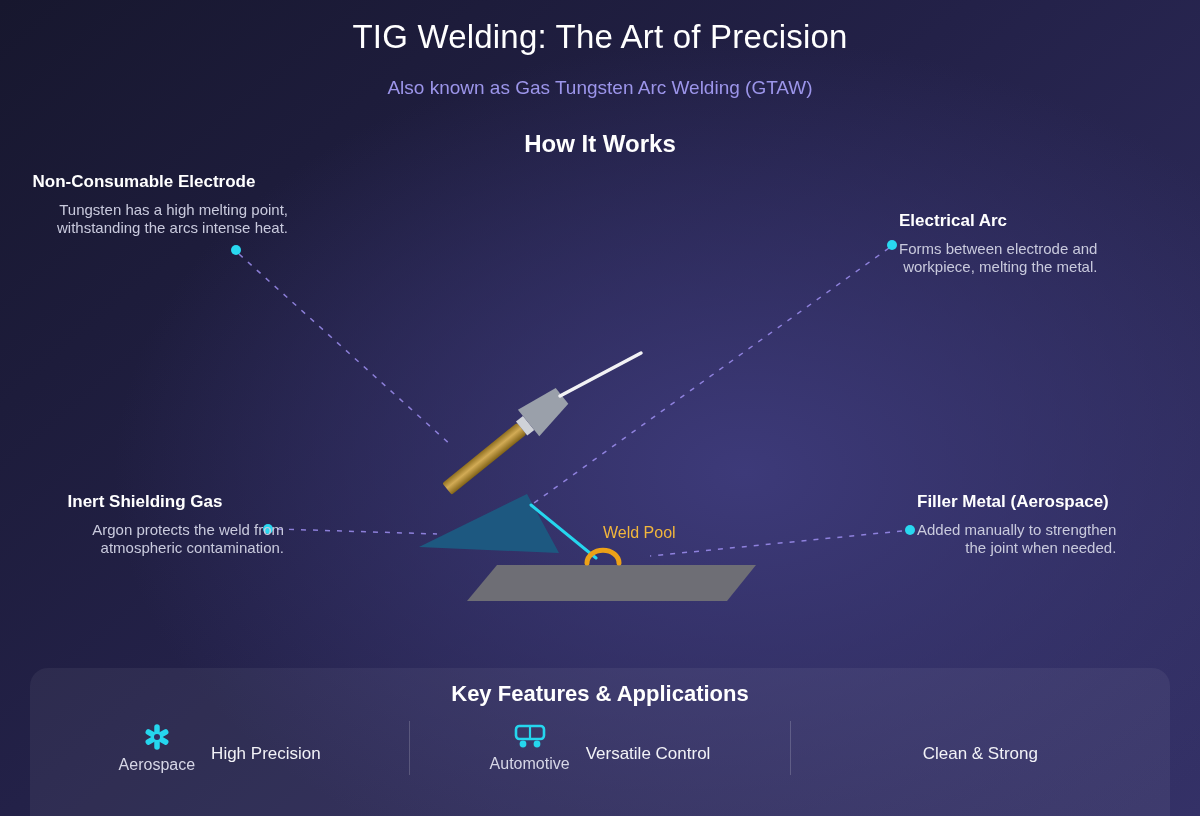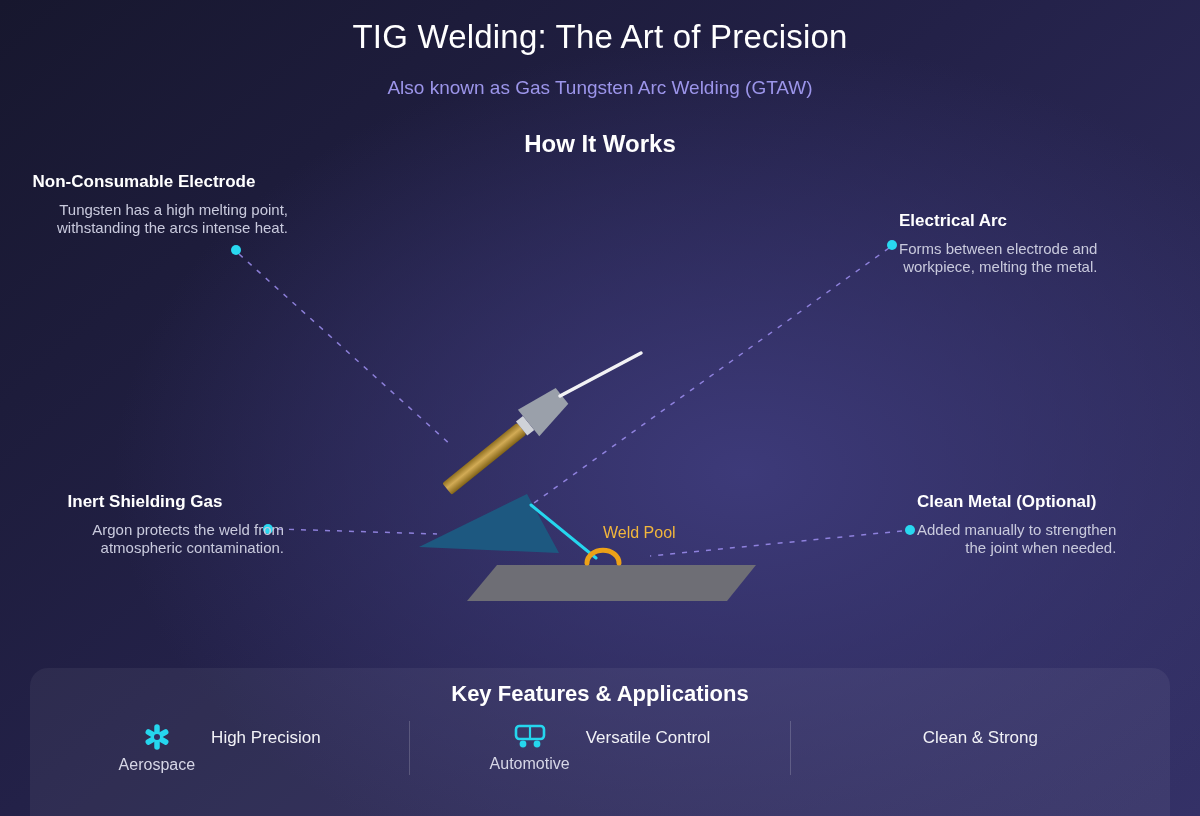--- a/index.html
+++ b/index.html
@@ -31,21 +31,21 @@
   .panel{
     position:absolute;left:30px;top:668px;width:1140px;height:170px;
     background:rgba(255,255,255,0.055);
     border-radius:18px;box-sizing:border-box;padding-top:13px;
   }
   .panel-heading{text-align:center;font-size:22px;font-weight:700;color:#ffffff;}
   .features-row{display:flex;align-items:flex-start;margin-top:16px;}
   .f-col{flex:1;display:flex;justify-content:center;align-items:flex-start;gap:16px;}
   .app-stack{display:flex;flex-direction:column;align-items:center;gap:5px;}
   .app-label{font-size:16px;color:#d6d6e6;}
-  .feature-label{font-size:17px;color:#f2f2f7;margin-top:5px;}
+  .feature-label{font-size:17px;color:#f2f2f7;margin-top:21px;}
   .vdivider{width:1px;height:54px;background:rgba(255,255,255,0.18);margin-top:-2px;}
 </style>
 </head>
 <body>
 
 <div class="stage">
 
   <div class="center-text page-title">TIG Welding: The Art of Precision</div>
   <div class="center-text page-subtitle">Also known as Gas Tungsten Arc Welding (GTAW)</div>
   <div class="center-text section-heading">How It Works</div>
@@ -102,21 +102,21 @@
     <div class="co-line">workpiece, melting the metal.</div>
   </div>
 
   <div class="callout co-gas">
     <div class="co-title">Inert Shielding Gas</div>
     <div class="co-line">Argon protects the weld from</div>
     <div class="co-line">atmospheric contamination.</div>
   </div>
 
   <div class="callout co-filler">
-    <div class="co-title">Clean Metal (Optional)</div>
+    <div class="co-title">Filler Metal (Aerospace)</div>
     <div class="co-line">Added manually to strengthen</div>
     <div class="co-line">the joint when needed.</div>
   </div>
 
   <div class="weld-pool-label">Weld Pool</div>
 
   <div class="panel">
     <div class="panel-heading">Key Features &amp; Applications</div>
     <div class="features-row">
 

